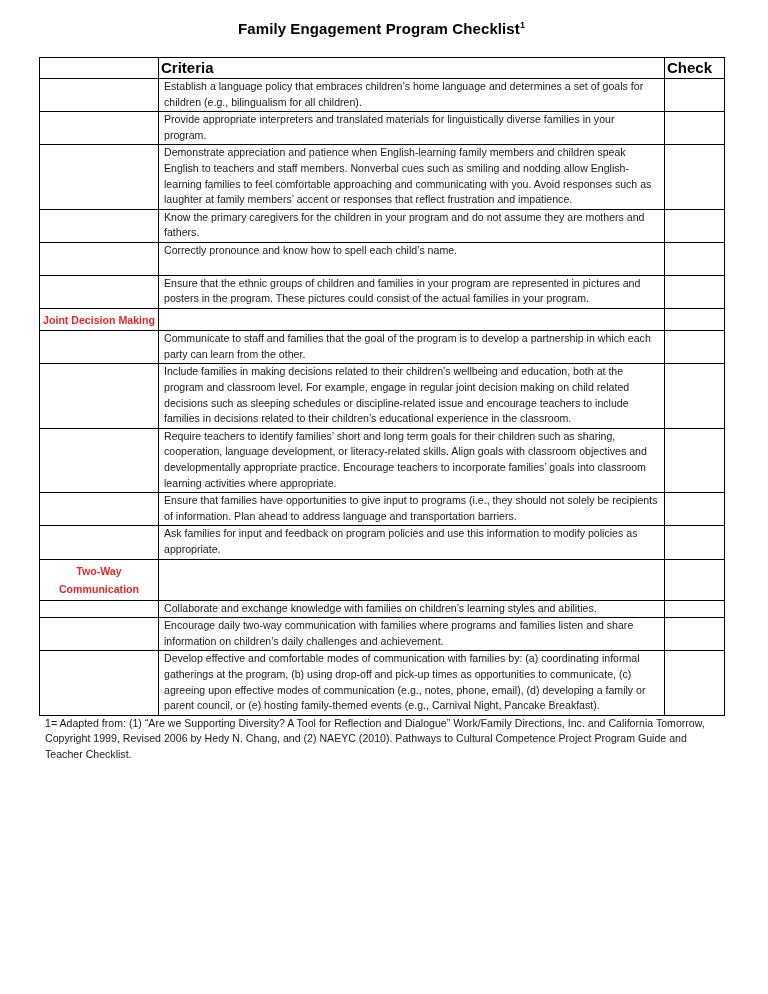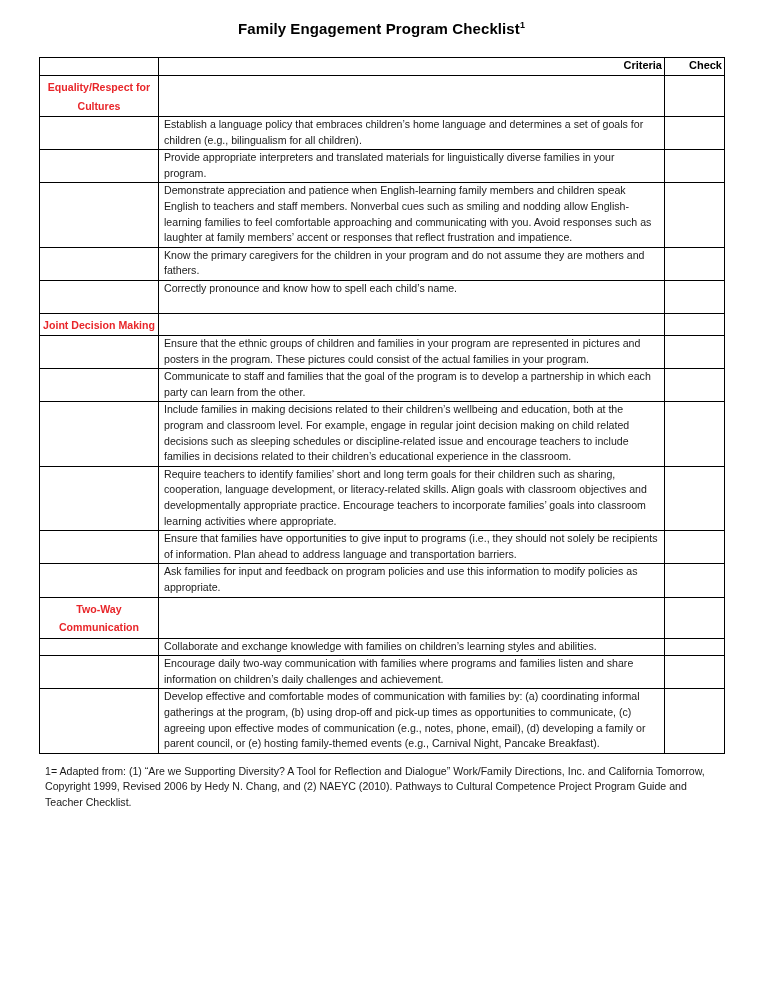--- a/index.html
+++ b/index.html
@@ -20,38 +20,38 @@
   table.checklist {
     border-collapse: collapse; width: 685px; table-layout: fixed;
   }
   table.checklist td, table.checklist th {
     border: 1px solid #000; vertical-align: top;
   }
   .col-cat { width: 119px; }
   .col-crit { width: 506px; }
   .col-check { width: 60px; }
   th.hdr {
-    font-size: 11px; font-weight: bold; color: #000;
-    text-align: right; padding: 1px 2px 2px 2px; height: 18px;
+    font-size: 15px; font-weight: bold; color: #000;
+    text-align: left; padding: 1px 2px 2px 2px; height: 18px;
     vertical-align: middle;
   }
   td.cat-cell { text-align: center; padding: 1px 3px 2px 3px; }
   .cat-label {
     font-weight: bold; font-size: 10.6px; line-height: 15.5px;
     color: var(--accent, #e8262a);
   }
   td.crit-cell {
     font-size: 10.6px; line-height: 15.6px;
     padding: 0 6px 1px 5px; color: #1a1a1a;
   }
   td.crit-cell.extra-line { padding-bottom: 16px; }
   td.check-cell { background: #ffffff; }
   .footnote {
     font-size: 10.6px; line-height: 15.8px;
-    margin-top: 10px; padding-left: 6px; padding-right: 2px;
+    margin-top: 0; padding-left: 6px; padding-right: 2px;
     color: #1a1a1a;
   }
 </style>
 </head>
 <body>
 
 <div class="page">
 
   <div class="doc-title">
     <span>Family Engagement Program Checklist</span><sup>1</sup>
@@ -65,25 +65,20 @@
     </colgroup>
     <thead>
       <tr>
         <th class="hdr"></th>
         <th class="hdr">Criteria</th>
         <th class="hdr">Check</th>
       </tr>
     </thead>
     <tbody>
         <tr>
-          <td class="cat-cell"><span class="cat-label">Equality/Respect for Cultures</span></td>
-          <td class="crit-cell"></td>
-          <td class="check-cell"></td>
-        </tr>
-        <tr>
           <td class="cat-cell"></td>
           <td class="crit-cell">Establish a language policy that embraces children’s home language and determines a set of goals for children (e.g., bilingualism for all children).</td>
           <td class="check-cell"></td>
         </tr>
         <tr>
           <td class="cat-cell"></td>
           <td class="crit-cell">Provide appropriate interpreters and translated materials for linguistically diverse families in your program.</td>
           <td class="check-cell"></td>
         </tr>
         <tr>
@@ -95,27 +90,27 @@
           <td class="cat-cell"></td>
           <td class="crit-cell">Know the primary caregivers for the children in your program and do not assume they are mothers and fathers.</td>
           <td class="check-cell"></td>
         </tr>
         <tr>
           <td class="cat-cell"></td>
           <td class="crit-cell extra-line">Correctly pronounce and know how to spell each child’s name.</td>
           <td class="check-cell"></td>
         </tr>
         <tr>
-          <td class="cat-cell"><span class="cat-label">Joint Decision Making</span></td>
-          <td class="crit-cell"></td>
+          <td class="cat-cell"></td>
+          <td class="crit-cell">Ensure that the ethnic groups of children and families in your program are represented in pictures and posters in the program. These pictures could consist of the actual families in your program.</td>
           <td class="check-cell"></td>
         </tr>
         <tr>
-          <td class="cat-cell"></td>
-          <td class="crit-cell">Ensure that the ethnic groups of children and families in your program are represented in pictures and posters in the program. These pictures could consist of the actual families in your program.</td>
+          <td class="cat-cell"><span class="cat-label">Joint Decision Making</span></td>
+          <td class="crit-cell"></td>
           <td class="check-cell"></td>
         </tr>
         <tr>
           <td class="cat-cell"></td>
           <td class="crit-cell">Communicate to staff and families that the goal of the program is to develop a partnership in which each party can learn from the other.</td>
           <td class="check-cell"></td>
         </tr>
         <tr>
           <td class="cat-cell"></td>
           <td class="crit-cell">Include families in making decisions related to their children’s wellbeing and education, both at the program and classroom level. For example, engage in regular joint decision making on child related decisions such as sleeping schedules or discipline-related issue and encourage teachers to include families in decisions related to their children’s educational experience in the classroom.</td>

